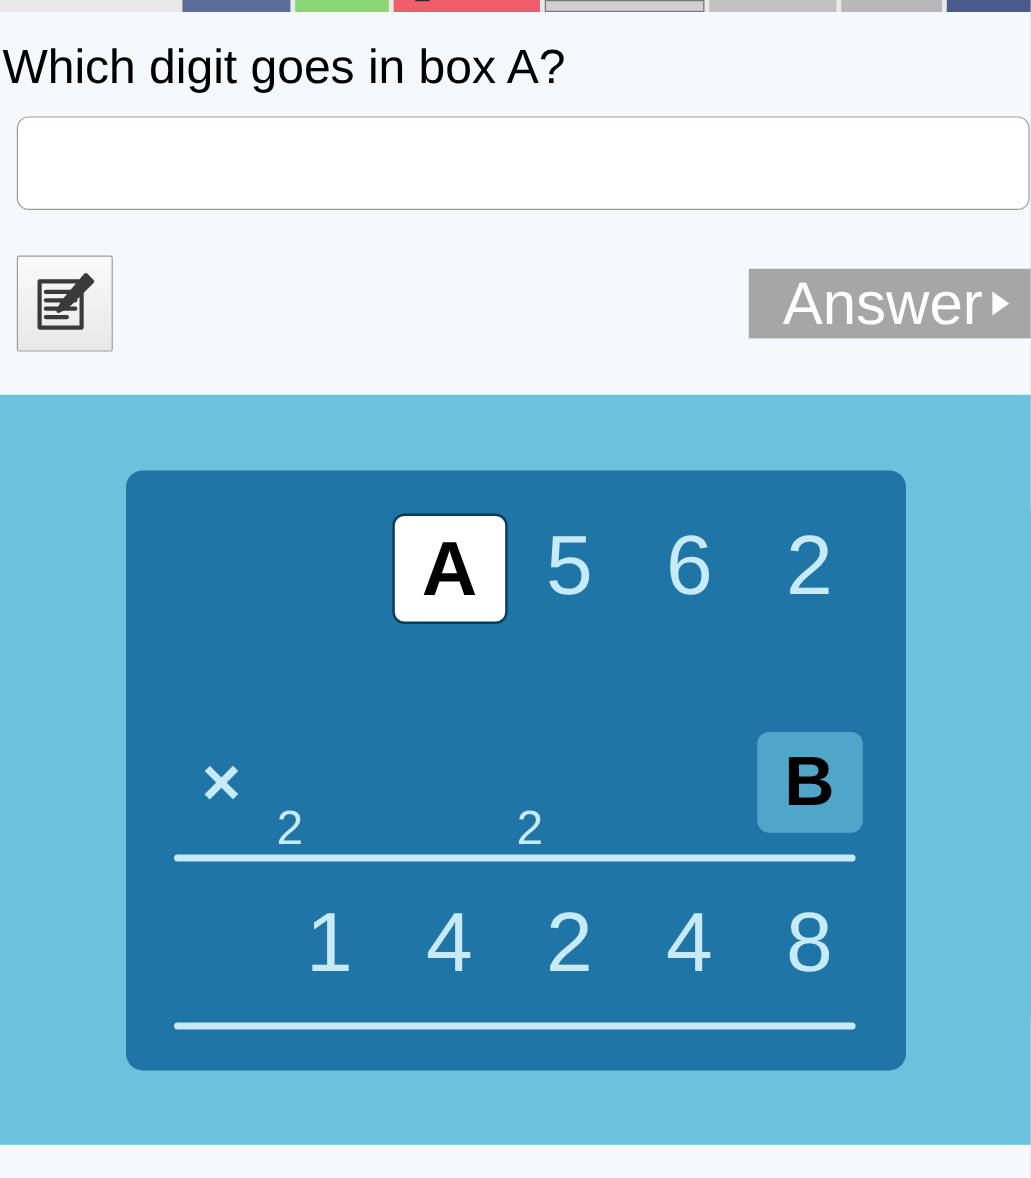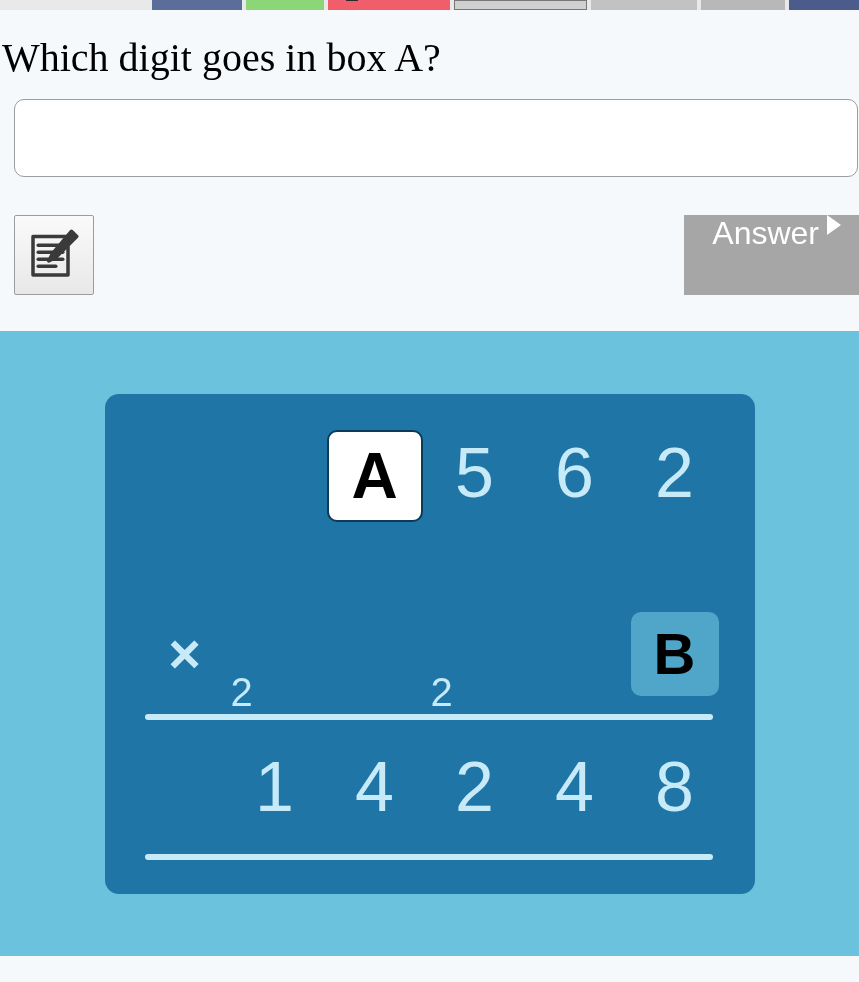--- a/index.html
+++ b/index.html
@@ -27,21 +27,20 @@
   }
   .tab.gray1  { width: 134px; background: #d0d0d0; border: 1px solid #777; }
   .tab.gray2  { width: 106px; background: #c2c2c2; }
   .tab.gray3  { width: 84px;  background: #b8b8b8; }
   .tab.blue2  { width: 70px;  background: #4b5b8c; }
 
   .question {
     font-size: 40px;
     color: #000;
     padding: 24px 0 18px 2px;
-    font-family: Liberation Serif, serif;
   }
 
   .answer-input {
     display: block;
     margin-left: 14px;
     width: 844px;
     height: 78px;
     border: 1px solid #9d9d9d;
     border-radius: 10px;
     background: #fff;
@@ -61,27 +60,27 @@
     width: 80px; height: 80px;
     background: linear-gradient(#fafafa,#e8e8e8);
     border: 1px solid #9c9c9c;
     border-radius: 2px;
     display: flex; align-items: center; justify-content: center;
     cursor: pointer;
   }
   .scratch-btn svg { width: 56px; height: 56px; }
 
   .answer-btn {
-    height: 80px;
+    height: 58px;
     padding: 0 18px 0 28px;
     background: #a6a6a6;
     color: #fff;
     border: none;
-    font-size: 32px;
-    display: flex; align-items: flex-start; gap: 8px;
+    font-size: 50px;
+    display: flex; align-items: center; gap: 8px;
     cursor: pointer;
   }
   .answer-btn .arrow {
     width: 0; height: 0;
     border-top: 10px solid transparent;
     border-bottom: 10px solid transparent;
     border-left: 14px solid #fff;
   }
 
   

